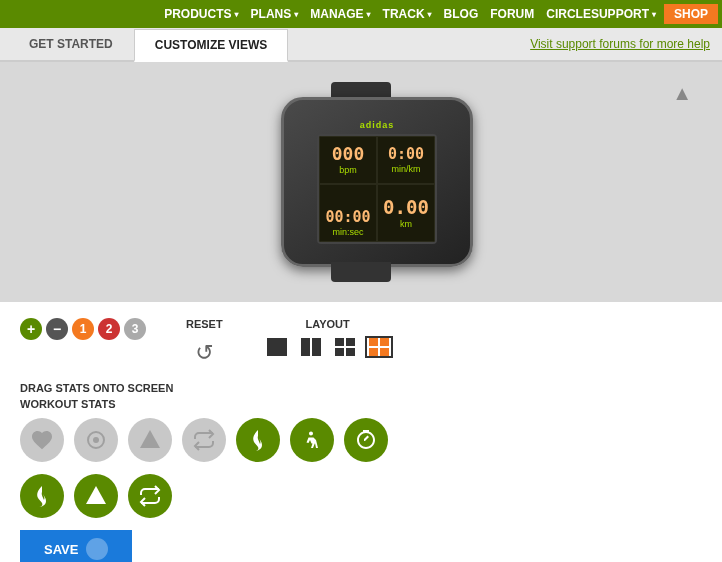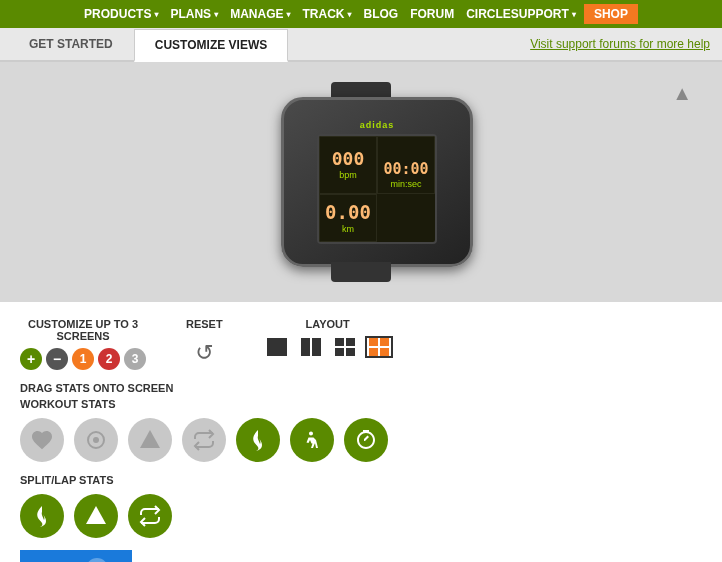--- a/index.html
+++ b/index.html
@@ -3,21 +3,21 @@
   <meta charset="utf-8">
   <style>
     * { box-sizing: border-box; margin: 0; padding: 0; }
     body { font-family: Arial, sans-serif; font-size: 13px; background: #f0f0f0; width: 722px; }
 
     
     .top-nav {
       background: #5a8a00;
       display: flex;
       align-items: center;
-      justify-content: center;
+      justify-content: flex-end;
       height: 28px;
       padding: 0 4px;
     }
     .top-nav-left { display: flex; align-items: center; gap: 12px; }
     .top-nav-item {
       color: white;
       font-size: 12px;
       font-weight: bold;
       cursor: pointer;
       display: flex;
@@ -359,41 +359,41 @@
   <div class="watch-container">
     <div class="watch-strap-top"></div>
     <div class="watch-body">
       <div class="adidas-logo">adidas</div>
       <div class="watch-screen">
         <div class="watch-cell">
           <div class="watch-value">000</div>
           <div class="watch-unit">bpm</div>
         </div>
         <div class="watch-cell">
+          <div class="watch-value" style="font-size:15px;">0:00</div>
+          <div class="watch-unit">min/km</div>
+        </div>
+        <div class="watch-cell">
           <div class="watch-value" style="font-size:15px;margin-top:21px;">00:00</div>
           <div class="watch-unit">min:sec</div>
         </div>
         <div class="watch-cell">
           <div class="watch-value" style="font-size:19px;">0.00</div>
           <div class="watch-unit">km</div>
         </div>
       </div>
     </div>
     <div class="watch-strap-bottom"></div>
   </div>
 </div>
 
 <div class="controls-area">
   <div class="controls-row">
 
     <div class="control-group">
-      <div class="control-label">
-        <span>CUSTOMIZE UP TO 3</span><br>
-        <span>SCREENS</span>
-      </div>
       <div class="screen-controls">
         <button class="screen-btn btn-add">+</button>
         <button class="screen-btn btn-remove">−</button>
         <div class="screen-num num-orange">1</div>
         <div class="screen-num num-red">2</div>
         <div class="screen-num num-gray">3</div>
       </div>
     </div>
 
     <div class="control-group" style="align-items:center;">
@@ -477,21 +477,20 @@
         </svg>
     </div>
 
     <div class="stat-icon active-green">
       <svg width="24" height="24" viewBox="0 0 24 24" fill="white">
           <path d="M9 2h6v2H9zm2 11l4-4-1.5-1.5-3.5 3.5V13h1zm1 8c-4.97 0-9-4.03-9-9s4.03-9 9-9 9 4.03 9 9-4.03 9-9 9zm0-16c-3.87 0-7 3.13-7 7s3.13 7 7 7 7-3.13 7-7-3.13-7-7-7z"></path>
         </svg>
     </div>
   </div>
 
-  <div class="section-label">SPLIT/LAP STATS</div>
   <div class="stat-icons">
 
     <div class="stat-icon active-green">
       <svg width="24" height="24" viewBox="0 0 24 24" fill="white">
           <path d="M12 2C8 6 6 10 8 14c1 2 3 3 4 5s0 4-4 4c4 0 8-2 8-6 0-3-2-5-3-7 1 2 2 4 1 6-1-3-3-5-2-8 0-3 0-5 0-6z"></path>
         </svg>
     </div>
 
     <div class="stat-icon active-green">
       <svg width="24" height="24" viewBox="0 0 24 24" fill="white">

